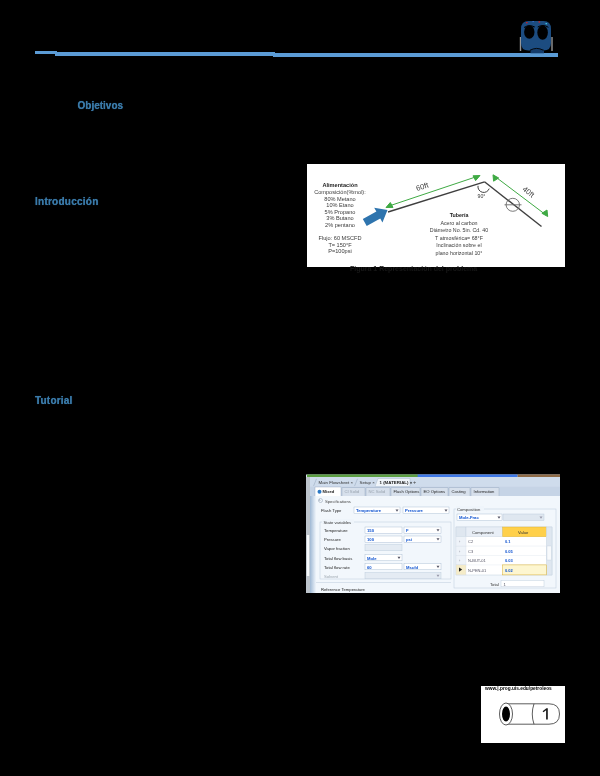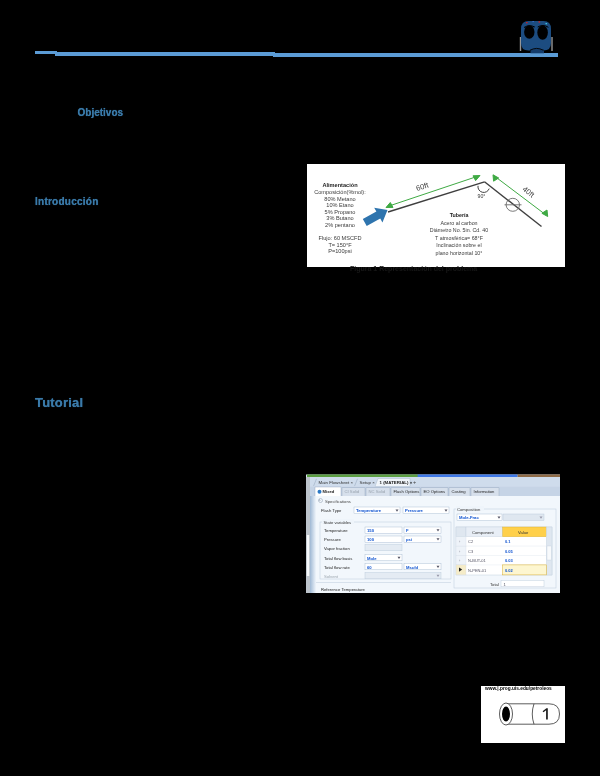--- a/index.html
+++ b/index.html
@@ -24,23 +24,23 @@
   <ellipse cx="27.6" cy="18.6" rx="5.3" ry="7.2" fill="#000"></ellipse>
   <path d="M9 13.5 Q14.2 10.2 19.8 13" stroke="#000" stroke-width="1" fill="none"></path>
   <path d="M22.7 13 Q28 9.8 33.4 13.3" stroke="#000" stroke-width="1" fill="none"></path>
   <path d="M15 36.3 Q21.5 32.5 28.5 36.3" stroke="#000" stroke-width="0.9" fill="none"></path>
   <rect x="11" y="8" width="1.6" height="1.3" fill="#cc2222"></rect>
   <rect x="23.5" y="7.3" width="1.6" height="1.3" fill="#cc2222"></rect>
   <rect x="30.5" y="9" width="1.6" height="1.3" fill="#3fc2dd"></rect>
   <rect x="17.5" y="7" width="1.3" height="1.1" fill="#3b6fd0"></rect>
 </svg>
 
-<div class="abs h" style="left:37.5px;top:107px;padding-left:40px;">Objetivos</div>
+<div class="abs h" style="left:37.5px;top:100px;padding-left:40px;">Objetivos</div>
 <div class="abs h" style="left:35px;top:196px;letter-spacing:0.25px;text-align:center;">Introducción</div>
-<div class="abs h" style="left:35px;top:394.5px;font-size:13px;letter-spacing:0.2px;">Tutorial</div>
+<div class="abs h" style="left:35px;top:394.5px;font-size:10px;letter-spacing:0.2px;">Tutorial</div>
 
 <svg class="abs" style="left:307px;top:164px;" width="258" height="103" viewBox="0 0 258 103">
   <rect x="0" y="0" width="258" height="103" fill="#ffffff"></rect>
 
   <g font-family="Liberation Sans, sans-serif" font-size="5.6" fill="#3a3a3a" text-anchor="middle">
     <text x="33" y="23" font-weight="bold" fill="#222">Alimentación</text>
     <text x="33" y="30">Composición(%mol):</text>
     <text x="33" y="36.5">80% Metano</text>
     <text x="33" y="43">10% Etano</text>
     <text x="33" y="49.5">5% Propano</text>

